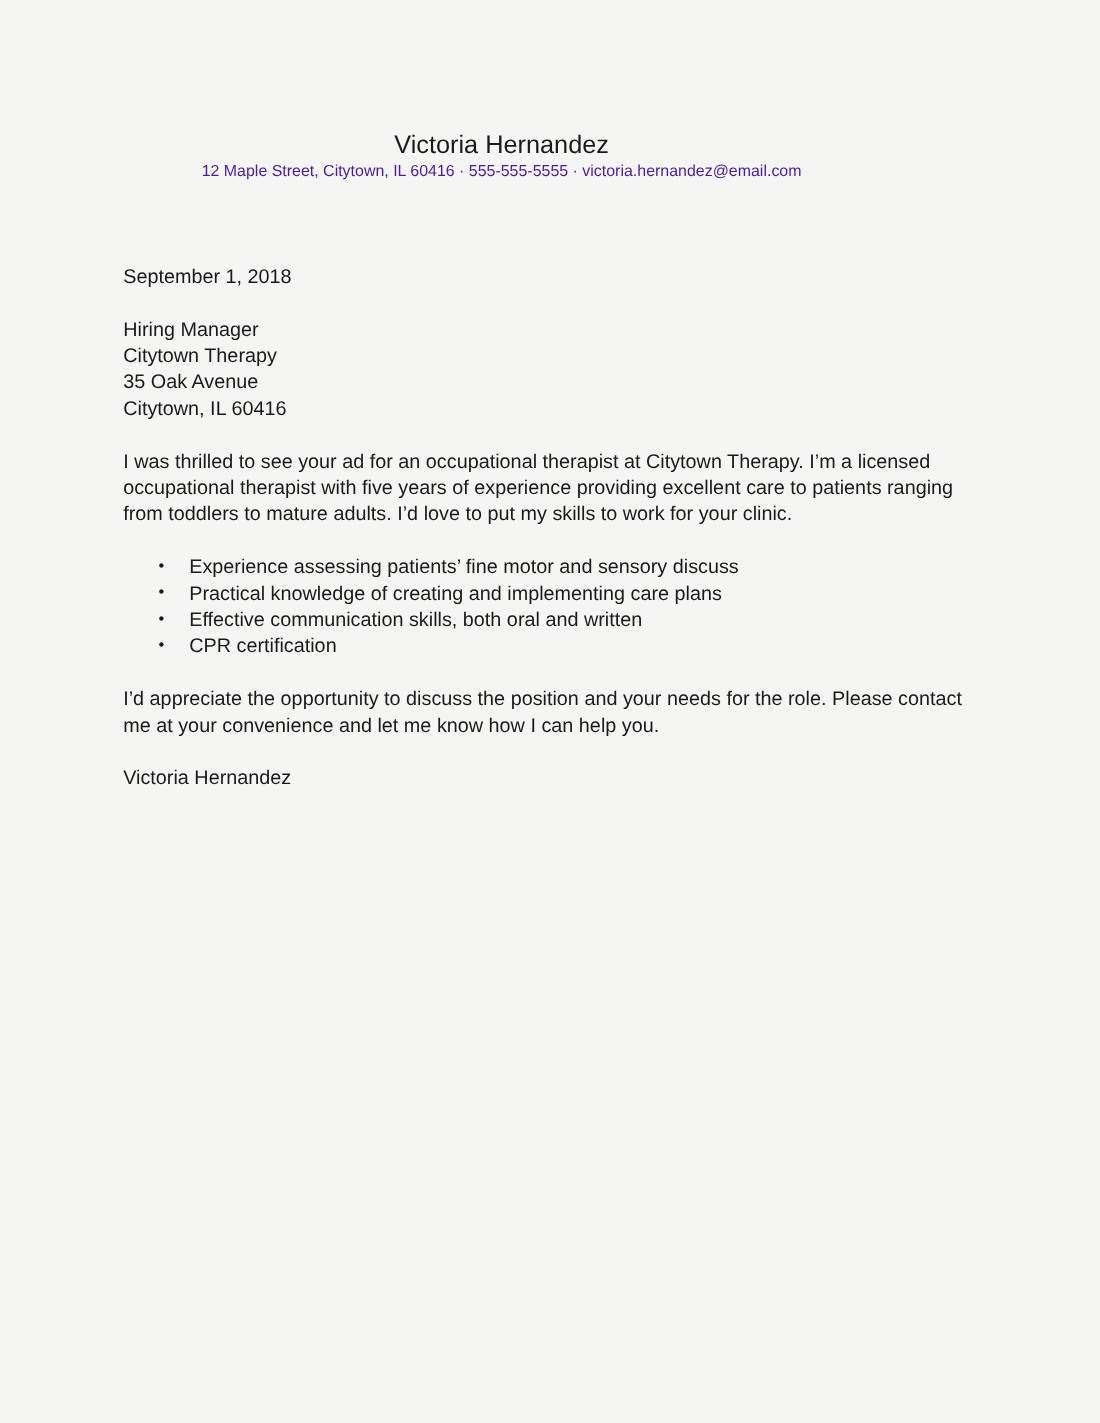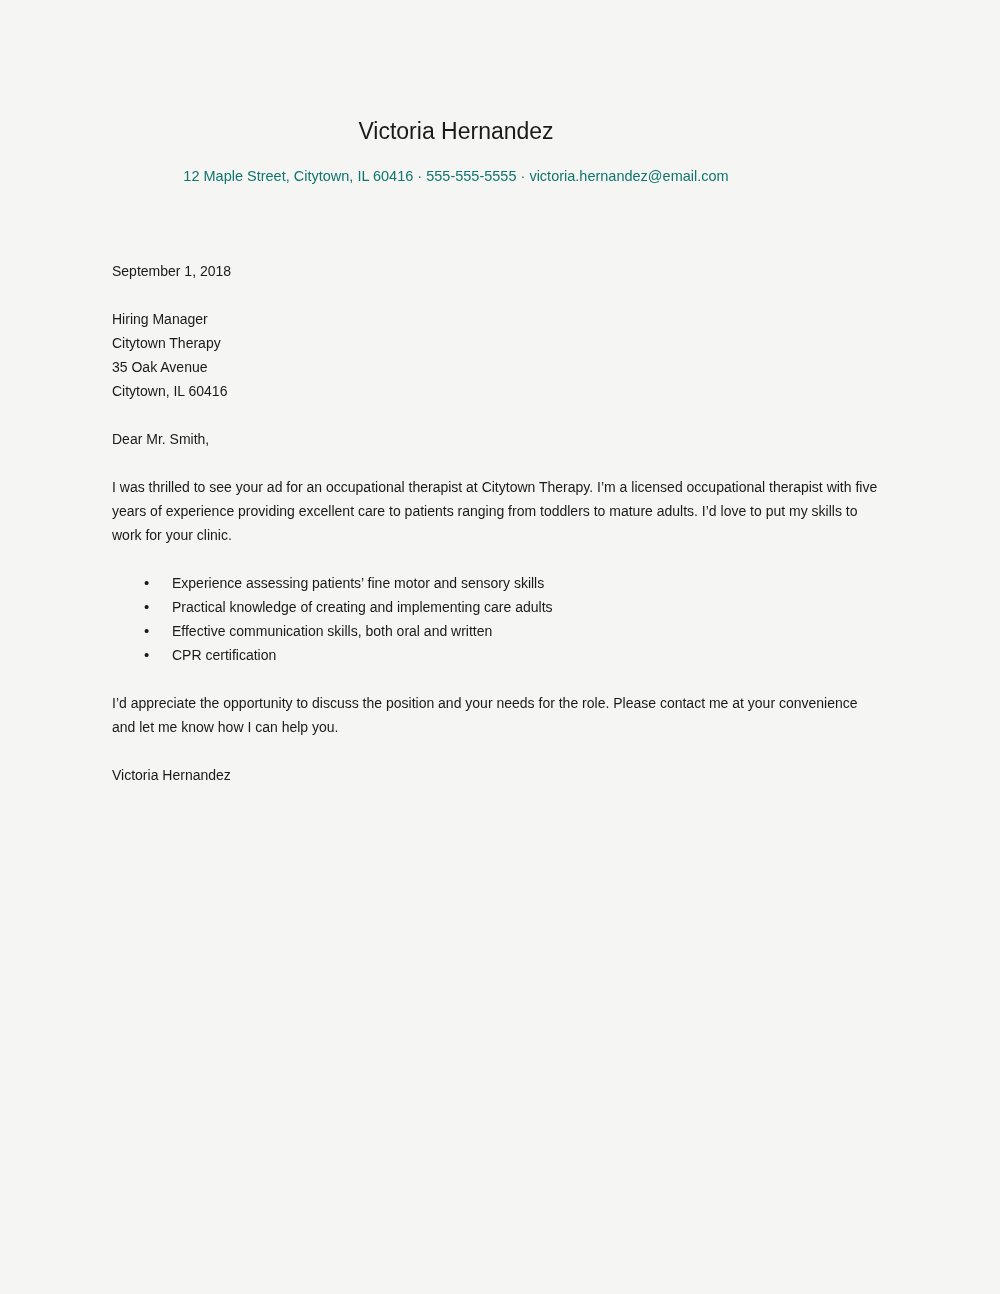--- a/index.html
+++ b/index.html
@@ -21,29 +21,29 @@
     text-align: center;
   }
   .letterhead h1 {
     margin: 0;
     font-size: 23px;
     font-weight: 400;
     line-height: 30px;
     color: #1a1a1a;
   }
   .letterhead .contact {
-    margin: 20px 0 0 0;
+    margin: 0 0 0 0;
     font-size: 14.5px;
     line-height: 20px;
-    color: #0f766e;
+    color: #4c1d95;
   }
   .content {
     width: 772px;
     margin: 73px 0 0 112px;
-    font-size: 14px;
+    font-size: 18px;
     line-height: 24px;
   }
   .content p {
     margin: 0 0 24px 0;
   }
   .recipient {
     margin: 0 0 24px 0;
   }
   .recipient p {
     margin: 0;
@@ -80,28 +80,27 @@
 
     <p class="date">September 1, 2018</p>
 
     <div class="recipient">
       <p>Hiring Manager</p>
       <p>Citytown Therapy</p>
       <p>35 Oak Avenue</p>
       <p>Citytown, IL 60416</p>
     </div>
 
-    <p>Dear Mr. Smith,</p>
 
     <p>I was thrilled to see your ad for an occupational therapist at Citytown Therapy. I’m a licensed occupational therapist with five years of experience providing excellent care to patients ranging from toddlers to mature adults. I’d love to put my skills to work for your clinic.</p>
 
 
     <ul class="bullets">
-      <li>Experience assessing patients’ fine motor and sensory skills</li>
-      <li>Practical knowledge of creating and implementing care adults</li>
+      <li>Experience assessing patients’ fine motor and sensory discuss</li>
+      <li>Practical knowledge of creating and implementing care plans</li>
       <li>Effective communication skills, both oral and written</li>
       <li>CPR certification</li>
     </ul>
 
     <p>I’d appreciate the opportunity to discuss the position and your needs for the role. Please contact me at your convenience and let me know how I can help you.</p>
 
 
 
     <p>Victoria Hernandez</p>
 

